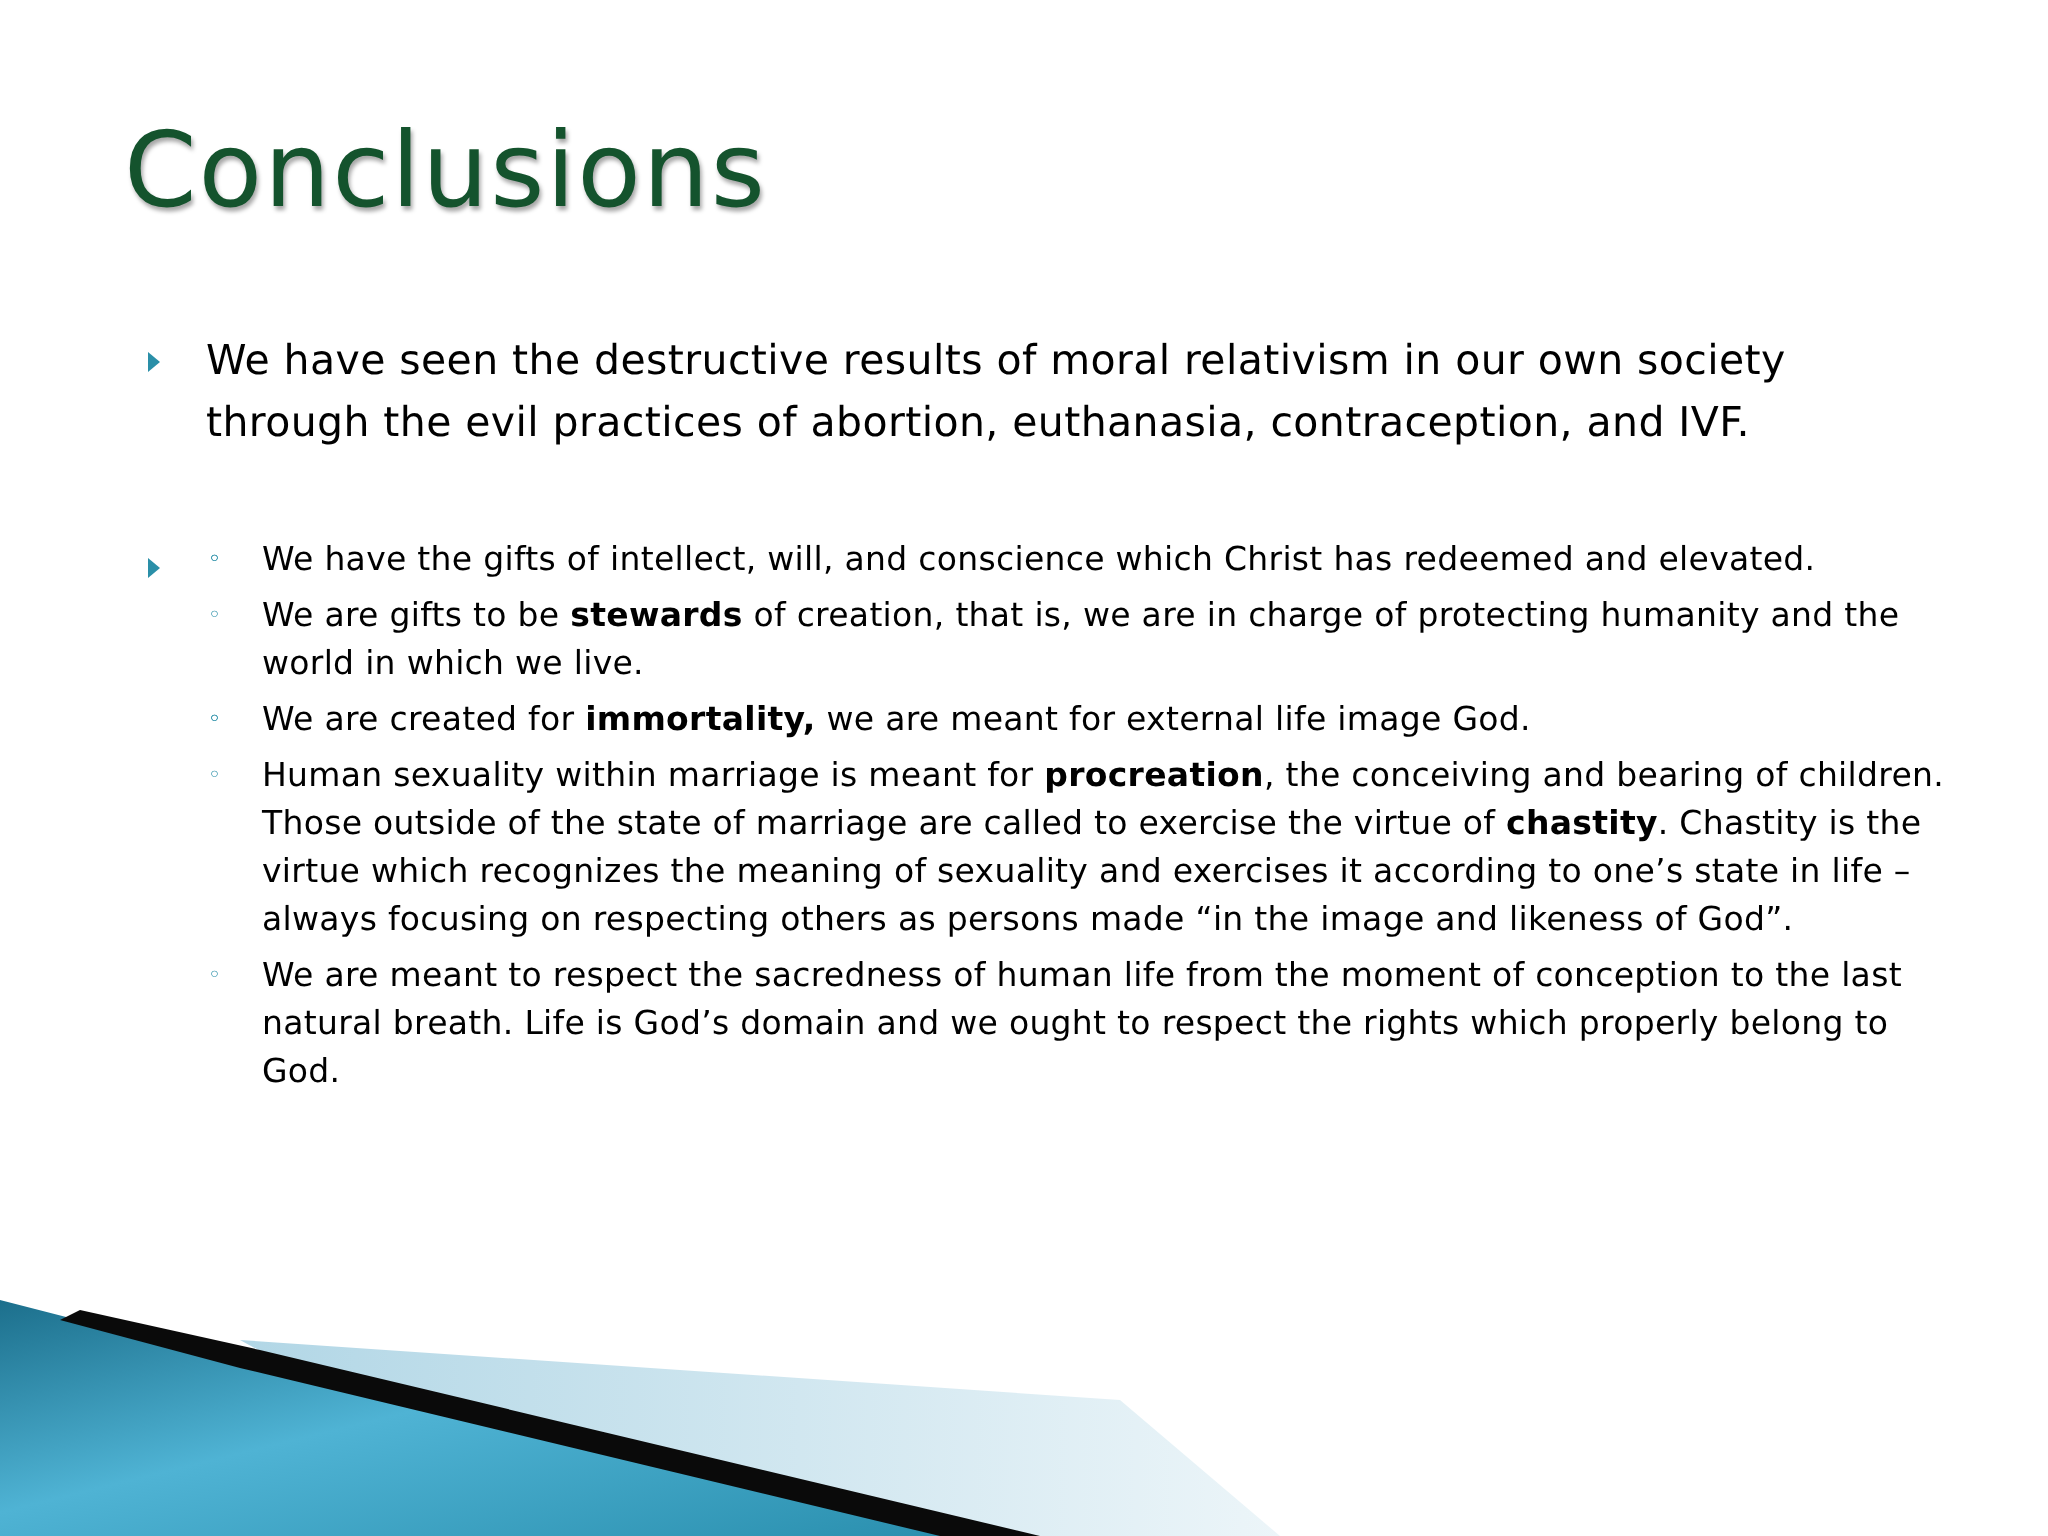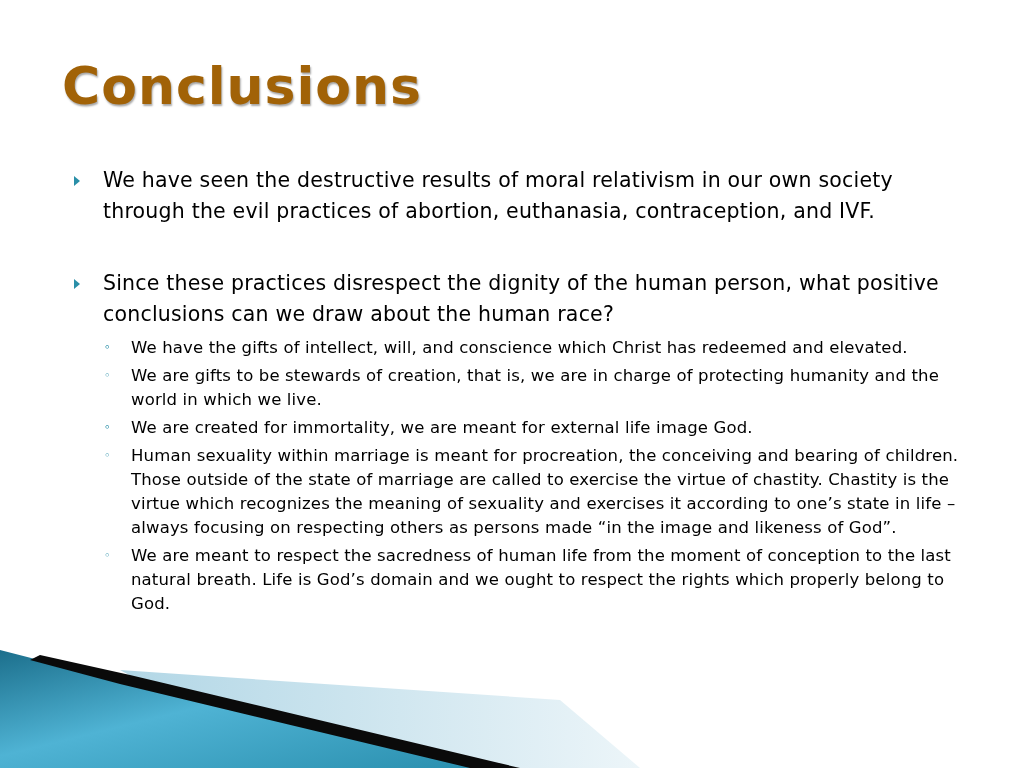--- a/index.html
+++ b/index.html
@@ -6,21 +6,21 @@
   body {
     width: 1024px; height: 768px; overflow: hidden; position: relative;
     background: #ffffff;
     font-family: "DejaVu Sans", "Liberation Sans", sans-serif;
     color: #000;
   }
   .slide { position: absolute; inset: 0; }
   .deco { position: absolute; left: 0; top: 0; width: 1024px; height: 768px; }
   .title {
     position: absolute; left: 62px; top: 56px;
-    font-size: 52px; font-weight: bold; color: #a16207;
+    font-size: 52px; font-weight: normal; color: #14532d;
     letter-spacing: 1px;
     text-shadow: 1px 2px 2px rgba(0,0,0,0.35);
     margin: 0;
   }
   .content { position: absolute; left: 74px; top: 124px; width: 900px; }
   .l1 {
     position: relative; padding-left: 29px; font-size: 20.5px; line-height: 31px;
     margin-bottom: 6px; letter-spacing: 0.2px; margin-top: 41px;
   }
   .l1 .bullet {
@@ -28,21 +28,21 @@
     border-top: 5px solid transparent; border-bottom: 5px solid transparent;
     border-left: 6px solid #2a8fa8;
   }
   .l2 {
     position: relative; padding-left: 57px; font-size: 16.5px; line-height: 24px;
     margin-bottom: 4px; letter-spacing: 0.15px;
   }
   .l2 .bullet {
     position: absolute; left: 30px; top: 0; font-size: 11px; color: #2a8fa8;
   }
-  .l2 b { font-weight: normal; }
+  .l2 b { font-weight: bold; }
 </style>
 </head>
 <body>
 
 <div class="slide">
   <svg class="deco" viewBox="0 0 1024 768" xmlns="http://www.w3.org/2000/svg">
     <defs>
       <linearGradient id="tealg" x1="0" y1="0" x2="1" y2="1">
         <stop offset="0" stop-color="#1c6f8c"></stop>
         <stop offset="0.45" stop-color="#4fb3d4"></stop>
@@ -61,21 +61,20 @@
 
   <h1 class="title">Conclusions</h1>
 
   <div class="content">
     <div class="l1">
       <span class="bullet"></span>
       <span>We have seen the destructive results of moral relativism in our own society through the evil practices of abortion, euthanasia, contraception, and IVF.</span>
     </div>
     <div class="l1">
       <span class="bullet"></span>
-      <span>Since these practices disrespect the dignity of the human person, what positive conclusions can we draw about the human race?</span>
     </div>
 
     <div class="l2">
       <span class="bullet">◦</span>
     </div>
     <div class="l2">
       <span class="bullet">◦</span>
       <span>We have the gifts of intellect, will, and conscience which Christ has redeemed and elevated.</span>
     </div>
     <div class="l2">

